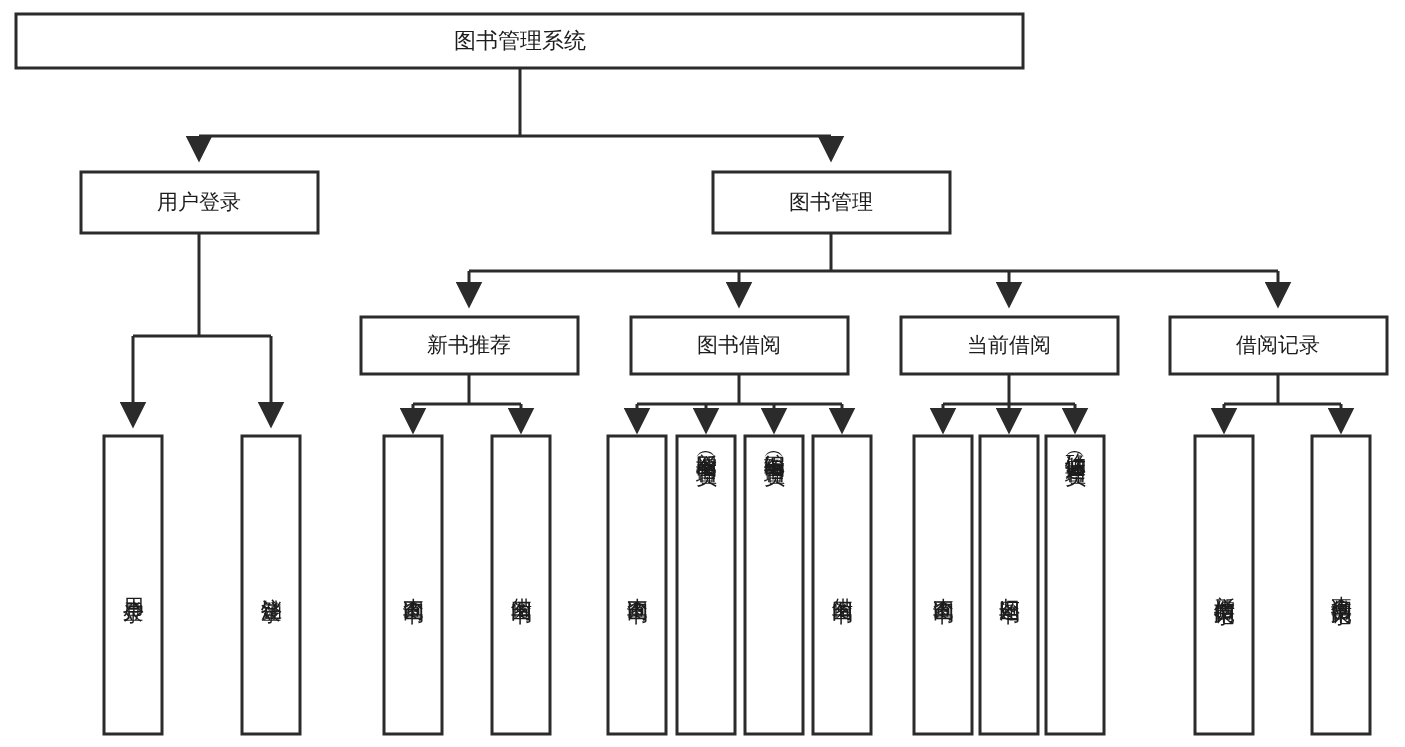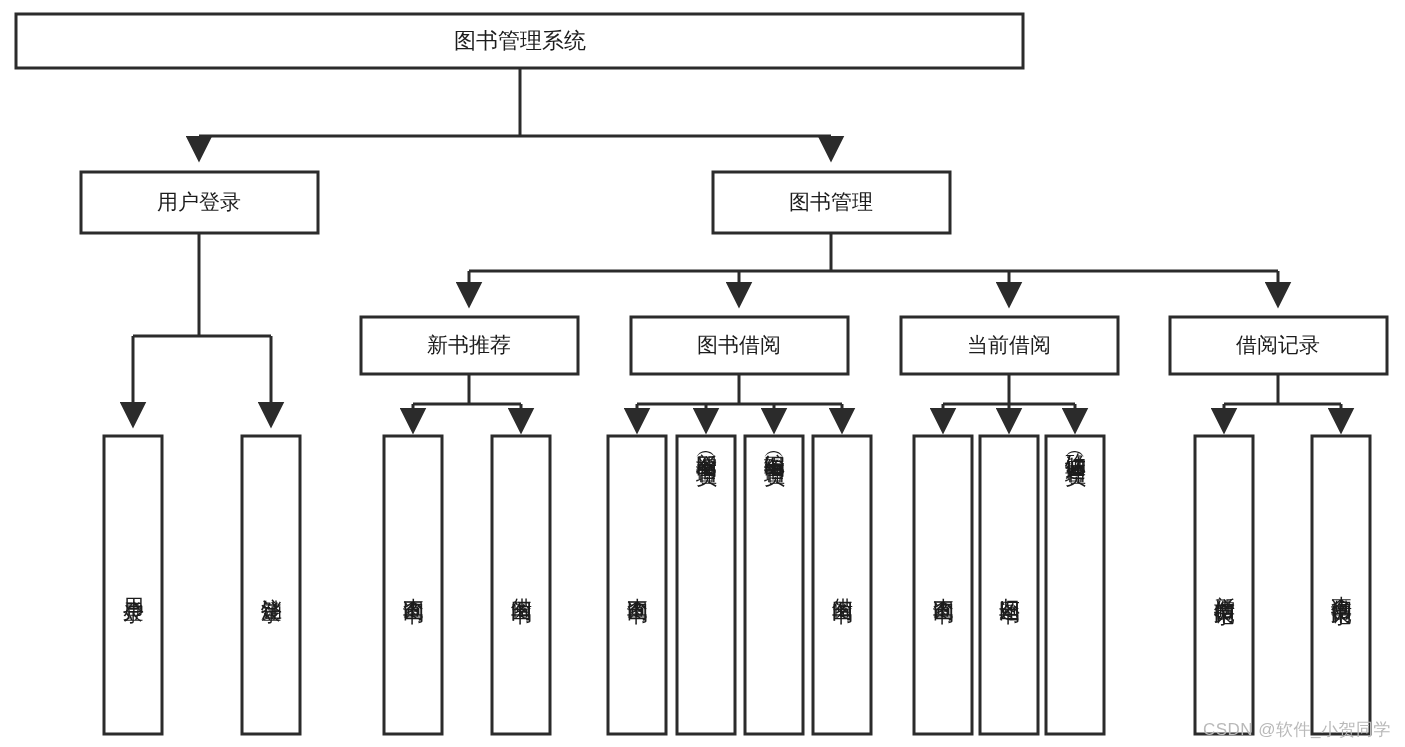--- a/index.html
+++ b/index.html
@@ -241,14 +241,13 @@
     <span class="vlabel">确认归还（管理员）</span>
   </div>
 
   <div class="vlabel-wrap" style="left:1195px; top:436px; width:58px; height:298px;">
     <span class="vlabel">新增借阅记录</span>
   </div>
   <div class="vlabel-wrap" style="left:1312px; top:436px; width:58px; height:298px;">
     <span class="vlabel">查询借阅记录</span>
   </div>
 
-  <div class="watermark">CSDN @软件_小贺同学</div>
 </div>
 
 </body></html>

